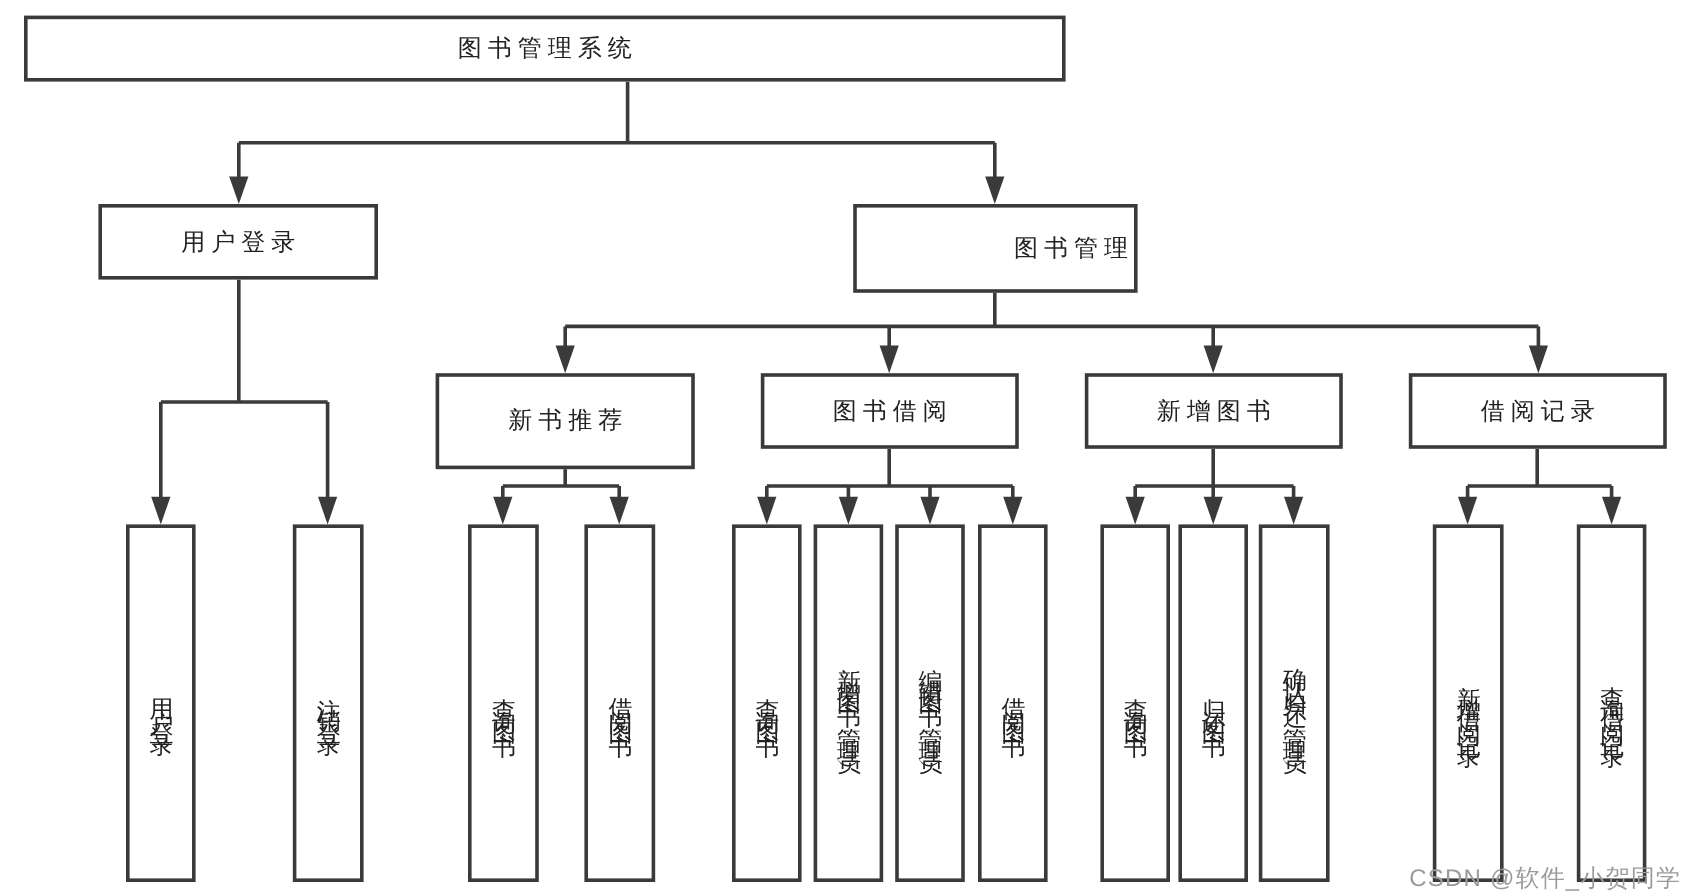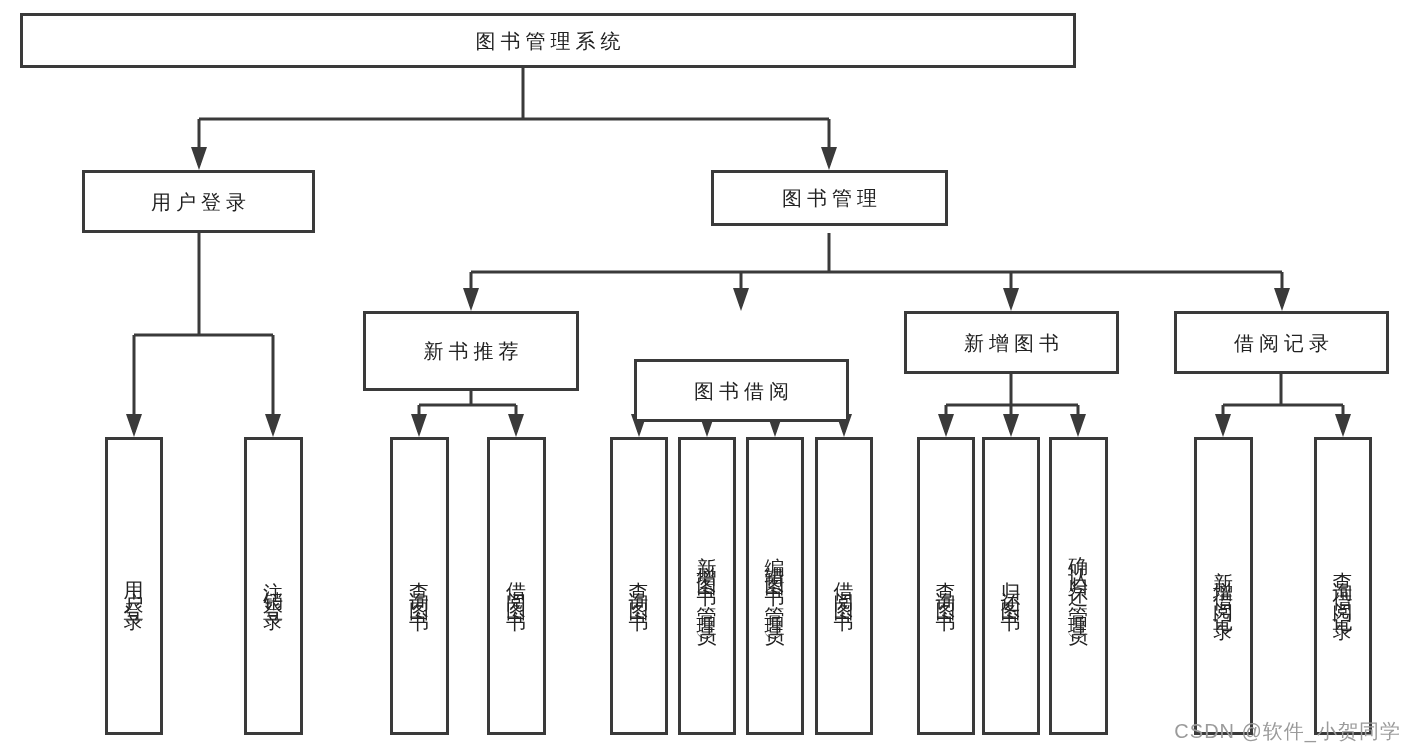--- a/index.html
+++ b/index.html
@@ -89,35 +89,35 @@
     <path class="cline" d="M1011 374 V405 M946 405 H1078 M946 405 V432 M1011 405 V432 M1078 405 V432"></path>
     <polygon class="carrow" points="938,414 954,414 946,437"></polygon>
     <polygon class="carrow" points="1003,414 1019,414 1011,437"></polygon>
     <polygon class="carrow" points="1070,414 1086,414 1078,437"></polygon>
 
     <path class="cline" d="M1281 374 V405 M1223 405 H1343 M1223 405 V432 M1343 405 V432"></path>
     <polygon class="carrow" points="1215,414 1231,414 1223,437"></polygon>
     <polygon class="carrow" points="1335,414 1351,414 1343,437"></polygon>
   </svg>
 
-  <div class="node hnode" style="left:20px; top:13px; width:1056px; height:55px;">
+  <div class="node hnode" style="left:20px; top:13px; width:868px; height:55px;">
     <span class="nlabel">图书管理系统</span>
   </div>
 
   <div class="node hnode" style="left:82px; top:170px; width:233px; height:63px;">
     <span class="nlabel">用户登录</span>
   </div>
-  <div class="node hnode" style="left:711px; top:170px; width:237px; height:56px;">
+  <div class="node hnode" style="left:711px; top:170px; width:237px; height:74px;justify-content:flex-end;">
     <span class="nlabel">图书管理</span>
   </div>
 
   <div class="node hnode" style="left:363px; top:311px; width:216px; height:80px;">
     <span class="nlabel">新书推荐</span>
   </div>
-  <div class="node hnode" style="left:634px; top:311px; width:215px; height:63px;margin-top:48px;">
+  <div class="node hnode" style="left:634px; top:311px; width:215px; height:63px;">
     <span class="nlabel">图书借阅</span>
   </div>
   <div class="node hnode" style="left:904px; top:311px; width:215px; height:63px;">
     <span class="nlabel">新增图书</span>
   </div>
   <div class="node hnode" style="left:1174px; top:311px; width:215px; height:63px;">
     <span class="nlabel">借阅记录</span>
   </div>
 
   <div class="node vnode" style="left:105px; top:437px; width:58px; height:298px;">

